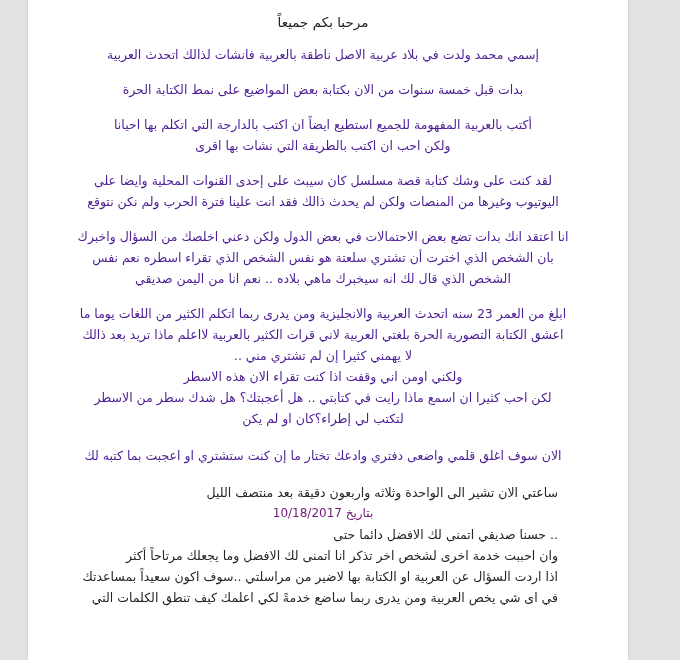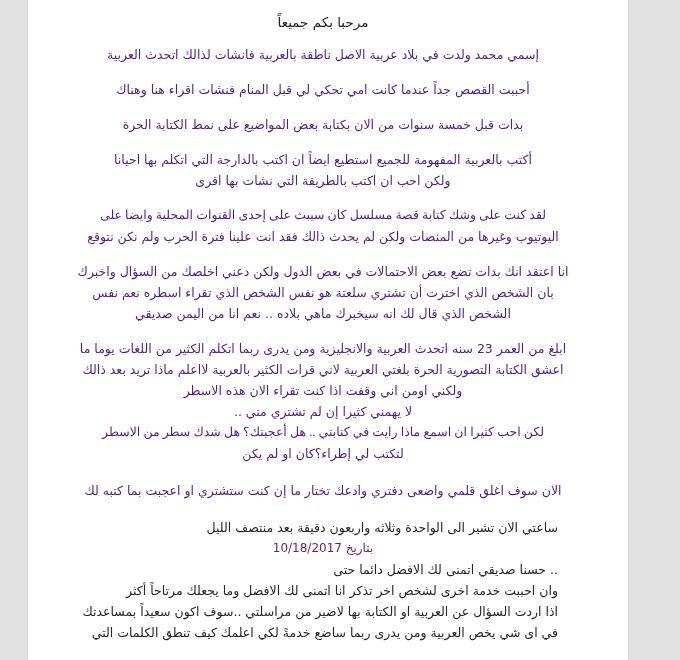--- a/index.html
+++ b/index.html
@@ -62,21 +62,20 @@
 
   .line {
     display: block;
     white-space: nowrap;
   }
 
   
   .line.wide {
     margin-right: -42px;
     margin-left: -42px;
-    font-family: Liberation Serif, serif;
   }
   .line.wide2 {
     margin-right: -54px;
     margin-left: -54px;
   }
 
   .para.block {
     margin-bottom: 16px;
   }
 
@@ -106,23 +105,20 @@
     <div class="page-inner">
 
       <div class="doc-title">مرحبا بكم جميعاً</div>
 
       <div class="gap-sm"></div>
 
       <p class="para">
         <span class="line">إسمي محمد ولدت في بلاد عربية الاصل ناطقة بالعربية فانشات لذالك اتحدث العربية</span>
       </p>
 
-      <p class="para">
-        <span class="line">أحببت القصص جداً عندما كانت امي تحكي لي قبل المنام فنشات اقراء هنا وهناك</span>
-      </p>
 
       <p class="para">
         <span class="line">بدات قبل خمسة سنوات من الان بكتابة بعض المواضيع على نمط الكتابة الحرة</span>
       </p>
 
       <p class="para">
         <span class="line">أكتب بالعربية المفهومة للجميع استطيع ايضاً ان اكتب بالدارجة التي اتكلم بها احيانا</span>
         <span class="line">ولكن احب ان اكتب بالطريقة التي نشات بها اقرى</span>
       </p>
 
@@ -133,22 +129,22 @@
 
       <p class="para">
         <span class="line wide2">انا اعتقد انك بدات تضع بعض الاحتمالات في بعض الدول ولكن دعني اخلصك من السؤال واخبرك</span>
         <span class="line wide2">بان الشخص الذي اخترت أن تشتري سلعتة هو نفس الشخص الذي تقراء اسطره نعم نفس</span>
         <span class="line">الشخص الذي قال لك انه سيخبرك ماهي بلاده .. نعم انا من اليمن صديقي</span>
       </p>
 
       <p class="para block">
         <span class="line wide2">ابلغ من العمر 23 سنه اتحدث العربية والانجليزية ومن يدرى ربما اتكلم الكثير من اللغات يوما ما</span>
         <span class="line wide2">اعشق الكتابة التصورية الحرة بلغتي العربية لاني قرات الكثير بالعربية لااعلم ماذا تريد بعد ذالك</span>
+        <span class="line">لا يهمني كثيرا إن لم تشتري مني ..</span>
         <span class="line">ولكني اومن اني وقفت اذا كنت تقراء الان هذه الاسطر</span>
-        <span class="line">لا يهمني كثيرا إن لم تشتري مني ..</span>
         <span class="line wide">لكن احب كثيرا ان اسمع ماذا رايت في كتابتي .. هل أعجبتك؟ هل شدك سطر من الاسطر</span>
         <span class="line">لتكتب لي إطراء؟كان او لم يكن</span>
       </p>
 
       <p class="para block">
         <span class="line wide2">الان سوف اغلق قلمي واضعى دفتري وادعك تختار ما إن كنت ستشتري او اعجبت بما كتبه لك</span>
       </p>
 
       <div class="stamp-line">ساعتي   الان تشير الى الواحدة وثلاثه واربعون دقيقة بعد منتصف الليل</div>
       <div class="date-line">بتاريخ 10/18/2017</div>

